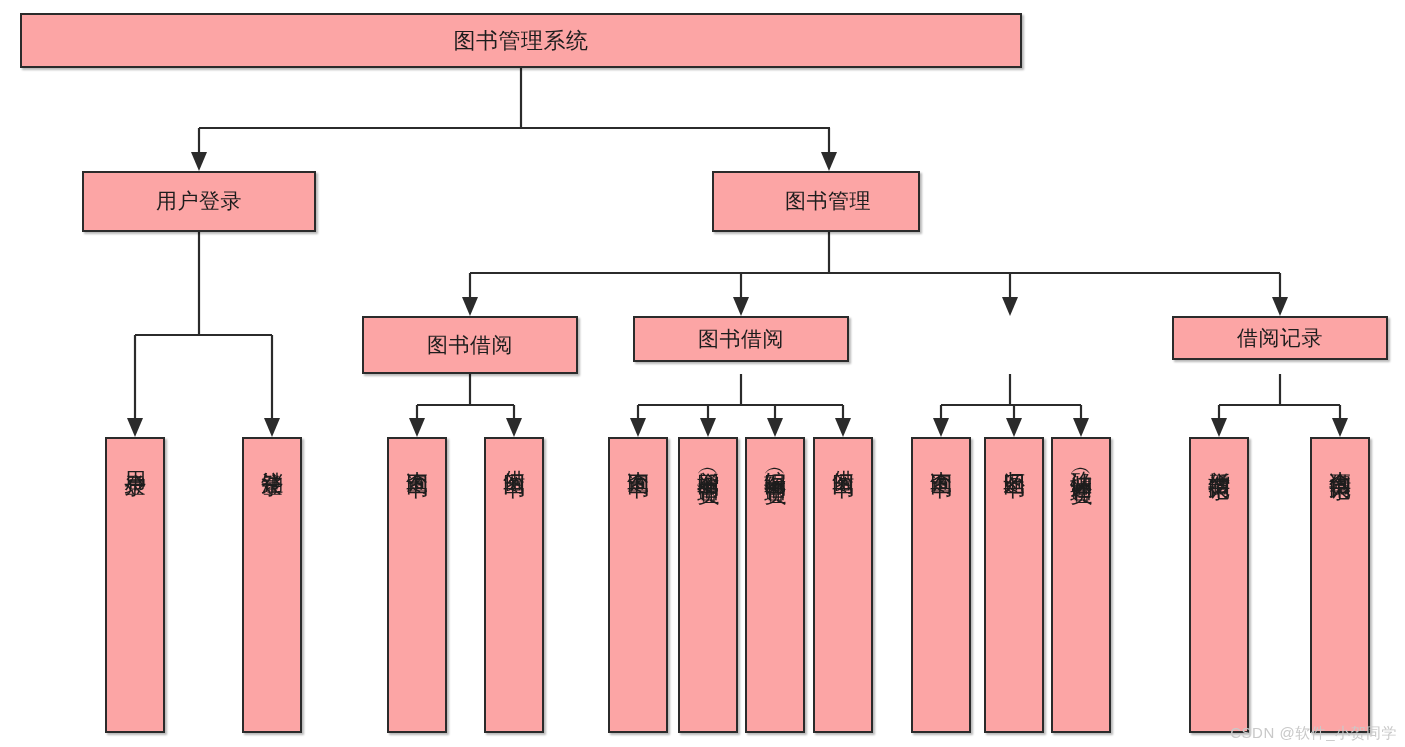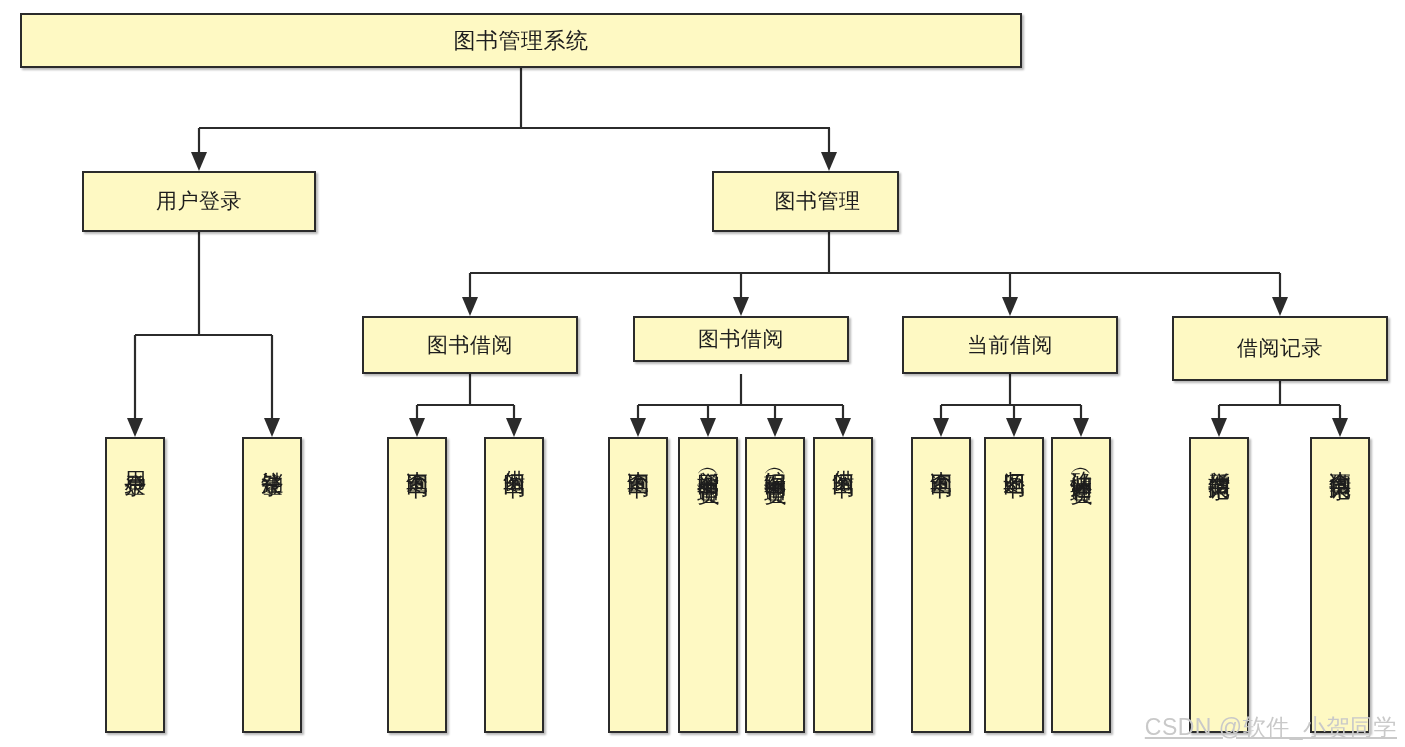--- a/index.html
+++ b/index.html
@@ -21,21 +21,21 @@
     left: 0;
     top: 0;
     width: 1405px;
     height: 747px;
   }
 
   
   .node {
     position: absolute;
     box-sizing: border-box;
-    background: #fef9c3;
+    background: #fca5a5;
     border: 2px solid #2b2b2b;
     box-shadow: 2px 2px 2px rgba(0,0,0,0.28);
     display: flex;
     align-items: center;
     justify-content: center;
   }
 
   .node-label {
     color: #1d1d1d;
     font-size: 21px;
@@ -82,26 +82,25 @@
   #connectors polygon.arrowhead {
     fill: #2b2b2b;
     stroke: none;
   }
 
   
   #watermark {
     position: absolute;
     right: 8px;
     bottom: 4px;
-    font-size: 23px;
+    font-size: 15px;
     color: #c9c9c9;
     letter-spacing: 0.5px;
     white-space: nowrap;
     user-select: none;
-    text-decoration: underline;
   }
 </style>
 </head>
 <body>
 
 <div id="diagram-root">
 
   <svg id="connectors" viewBox="0 0 1405 747" width="1405" height="747" xmlns="http://www.w3.org/2000/svg">
 
     <g>
@@ -178,34 +177,31 @@
     </g>
   </svg>
 
   <div class="node root" style="left:20px; top:13px; width:1002px; height:55px;">
     <span class="node-label">图书管理系统</span>
   </div>
 
   <div class="node level1" style="left:82px; top:171px; width:234px; height:61px;">
     <span class="node-label">用户登录</span>
   </div>
-  <div class="node level1" style="left:712px; top:171px; width:187px; height:61px;padding-left:24px;">
+  <div class="node level1" style="left:712px; top:171px; width:208px; height:61px;padding-left:24px;">
     <span class="node-label">图书管理</span>
   </div>
 
   <div class="node level2" style="left:362px; top:316px; width:216px; height:58px;">
     <span class="node-label">图书借阅</span>
   </div>
   <div class="node level2" style="left:633px; top:316px; width:216px; height:46px;">
     <span class="node-label">图书借阅</span>
   </div>
-  <div class="node level2" style="left:902px; top:316px; width:216px; height:58px;">
-    <span class="node-label">当前借阅</span>
-  </div>
-  <div class="node level2" style="left:1172px; top:316px; width:216px; height:65px;">
+  <div class="node level2" style="left:1172px; top:316px; width:216px; height:44px;">
     <span class="node-label">借阅记录</span>
   </div>
 
   <div class="node leaf" style="left:105px; top:437px; width:60px; height:296px;">
     <span class="node-label">用户登录</span>
   </div>
   <div class="node leaf" style="left:242px; top:437px; width:60px; height:296px;">
     <span class="node-label">注销登录</span>
   </div>
 

